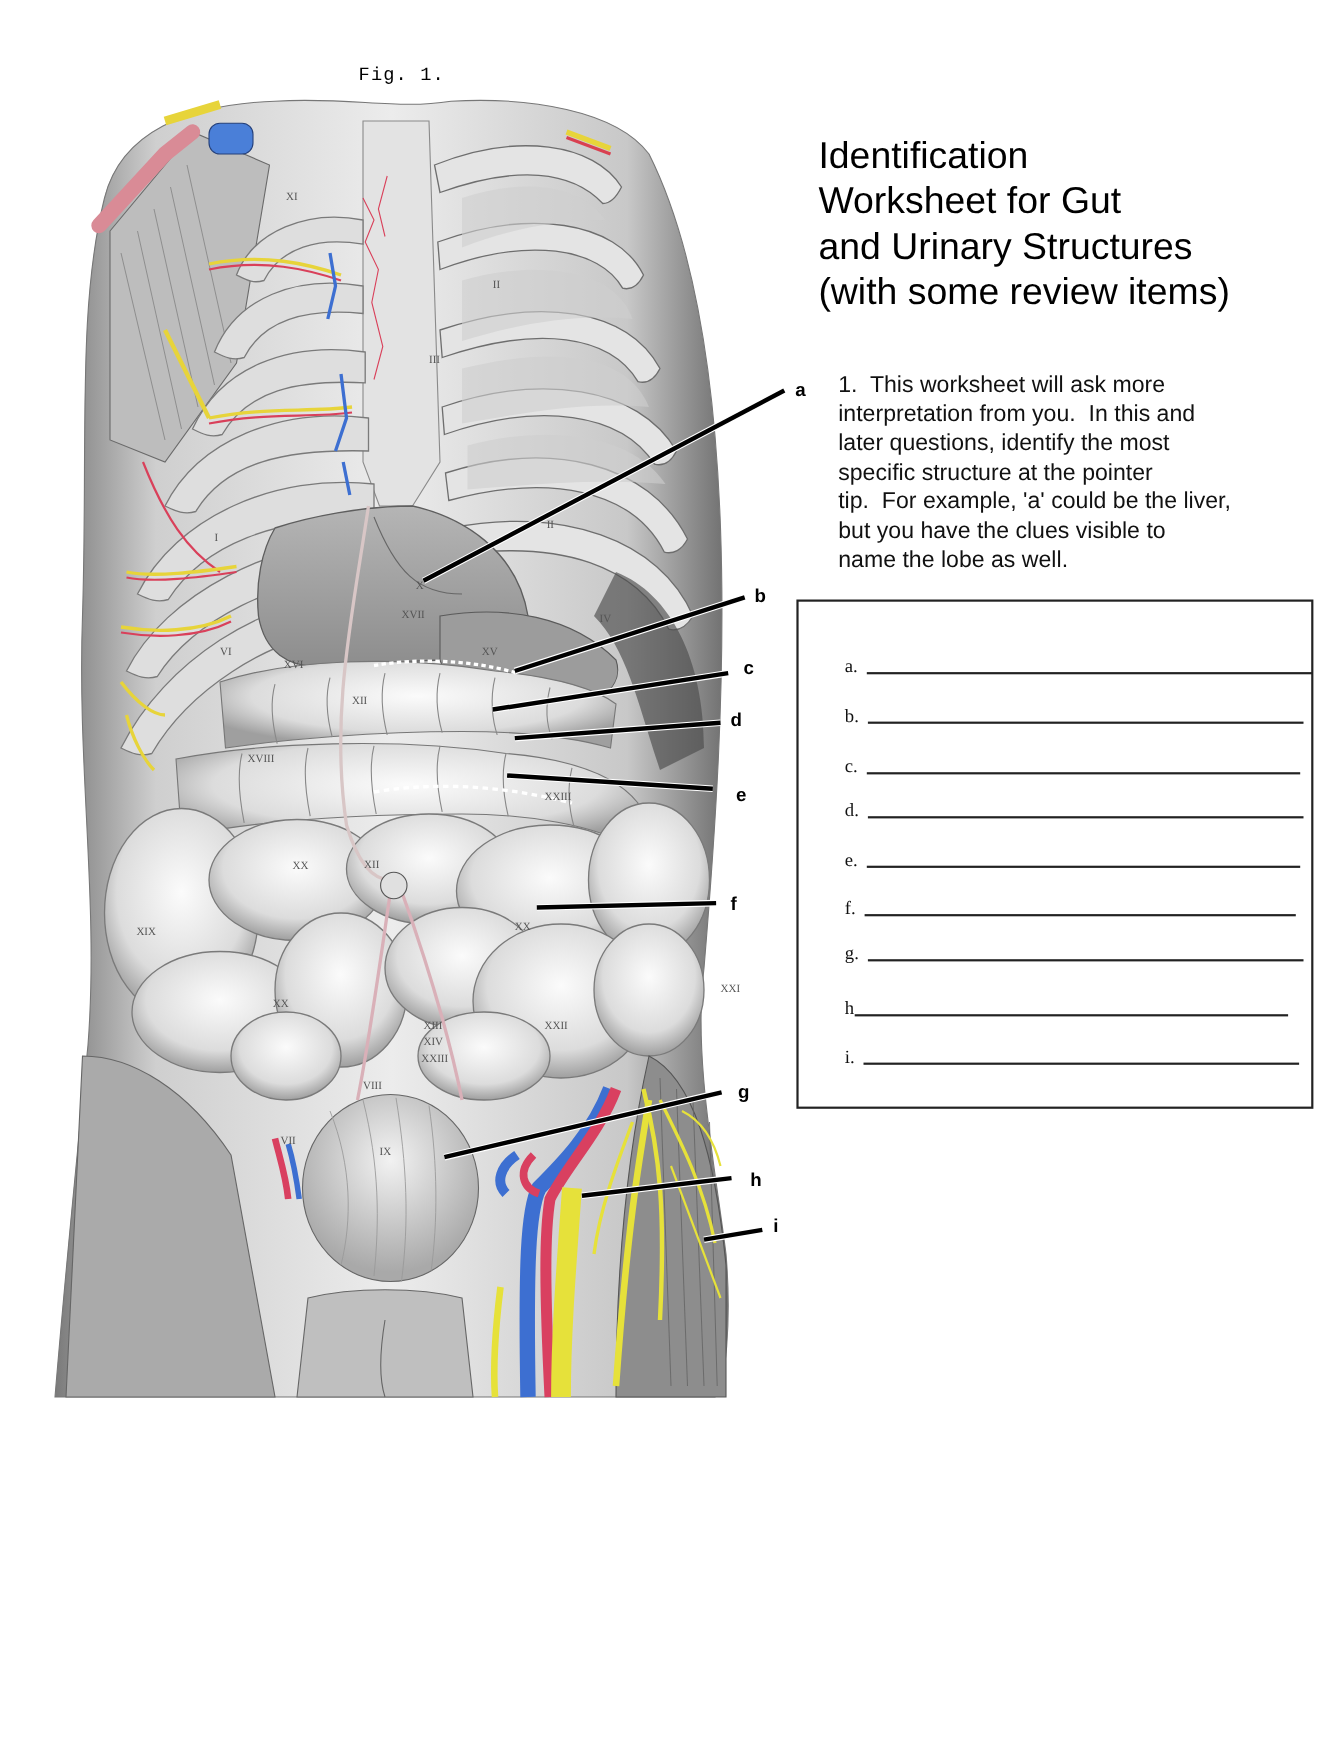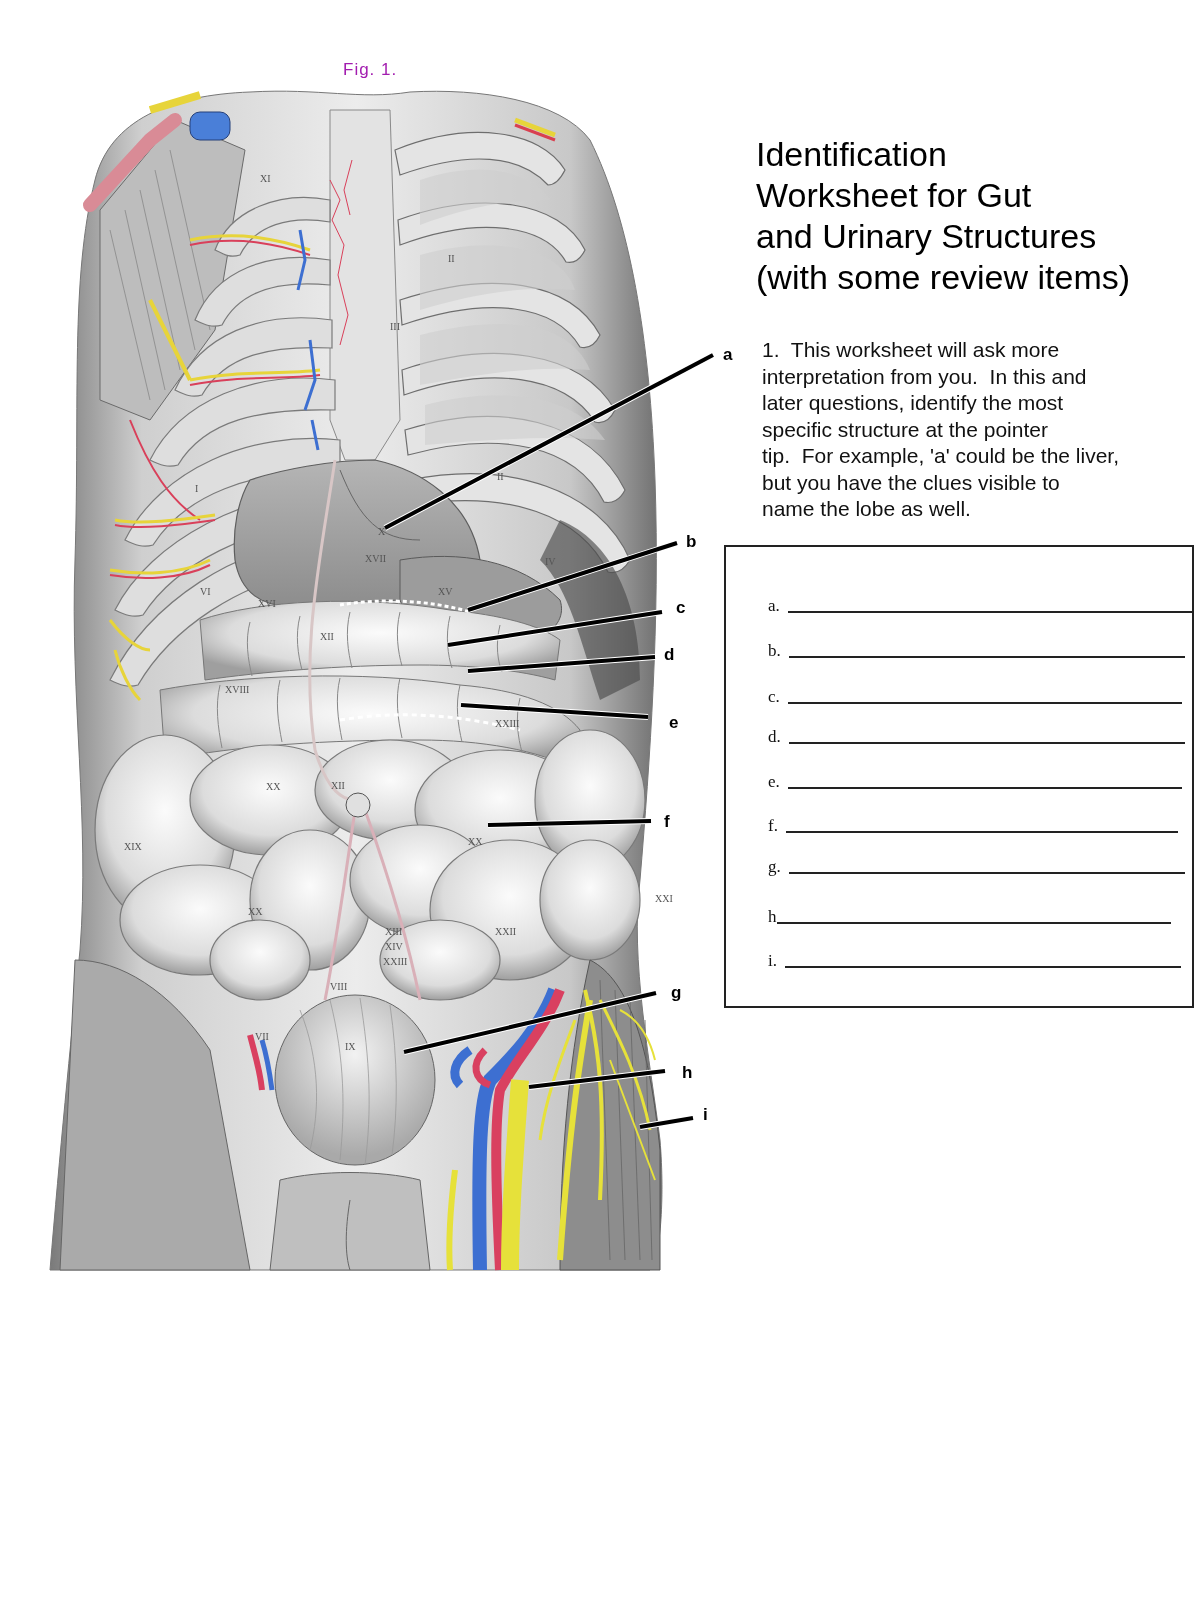--- a/index.html
+++ b/index.html
@@ -1,26 +1,26 @@
 <!DOCTYPE html>
 <html><head>
 <meta charset="utf-8">
 <style>
   html, body { margin: 0; padding: 0; background: #ffffff; }
   body { width: 1200px; height: 1602px; position: relative; overflow: hidden; font-family: "Liberation Sans", sans-serif; color: #000; }
 
   
   #figure { position: absolute; left: 0; top: 0; width: 720px; height: 1300px; }
   #figure svg { position: absolute; left: 0; top: 0; }
-  .fig-caption { position: absolute; left: 326px; top: 60px; font-family: Liberation Sans, sans-serif; font-size: 17px; color: #a21caf; letter-spacing: 1px; margin-left: 17px; }
+  .fig-caption { position: absolute; left: 326px; top: 60px; font-family: Liberation Mono, monospace; font-size: 17px; color: #000000; letter-spacing: 1px; }
   .roman { font-family: "Liberation Serif", serif; font-size: 10px; fill: #555; }
   .ptr-label { position: absolute; font-family: "Liberation Sans", sans-serif; font-weight: bold; font-size: 17px; color: #000; }
 
   
-  .title { position: absolute; left: 740px; top: 118px; font-size: 34px; line-height: 41px; font-weight: normal; margin: 16px; white-space: pre-line; }
+  .title { position: absolute; left: 740px; top: 118px; font-size: 34px; line-height: 41px; font-weight: normal; margin: 4px; white-space: pre-line; }
 
   
   .instructions { position: absolute; left: 762px; top: 337px; width: 440px; font-size: 21px; line-height: 26.5px; color: #111; }
   .instructions .line { display: block; white-space: pre; }
 
   
   .answer-box { position: absolute; left: 724px; top: 545px; width: 470px; height: 463px; border: 2px solid #222; box-sizing: border-box; }
   .answer-row { position: absolute; left: 42px; display: flex; align-items: flex-end; }
   .answer-label { font-family: "Liberation Serif", serif; font-size: 17px; color: #111; margin-right: 8px; line-height: 18px; }
   .answer-line { border-bottom: 2px solid #222; height: 0; margin-bottom: 2px; }

